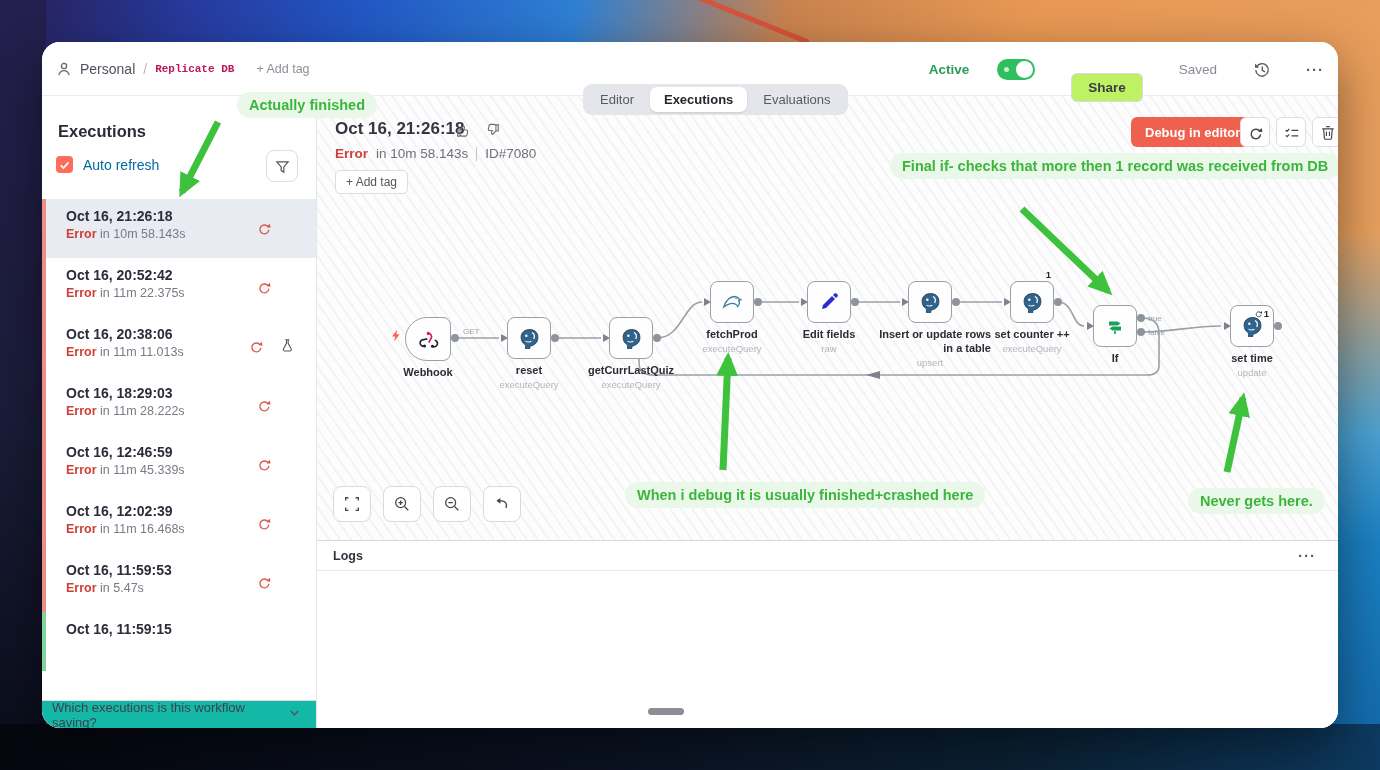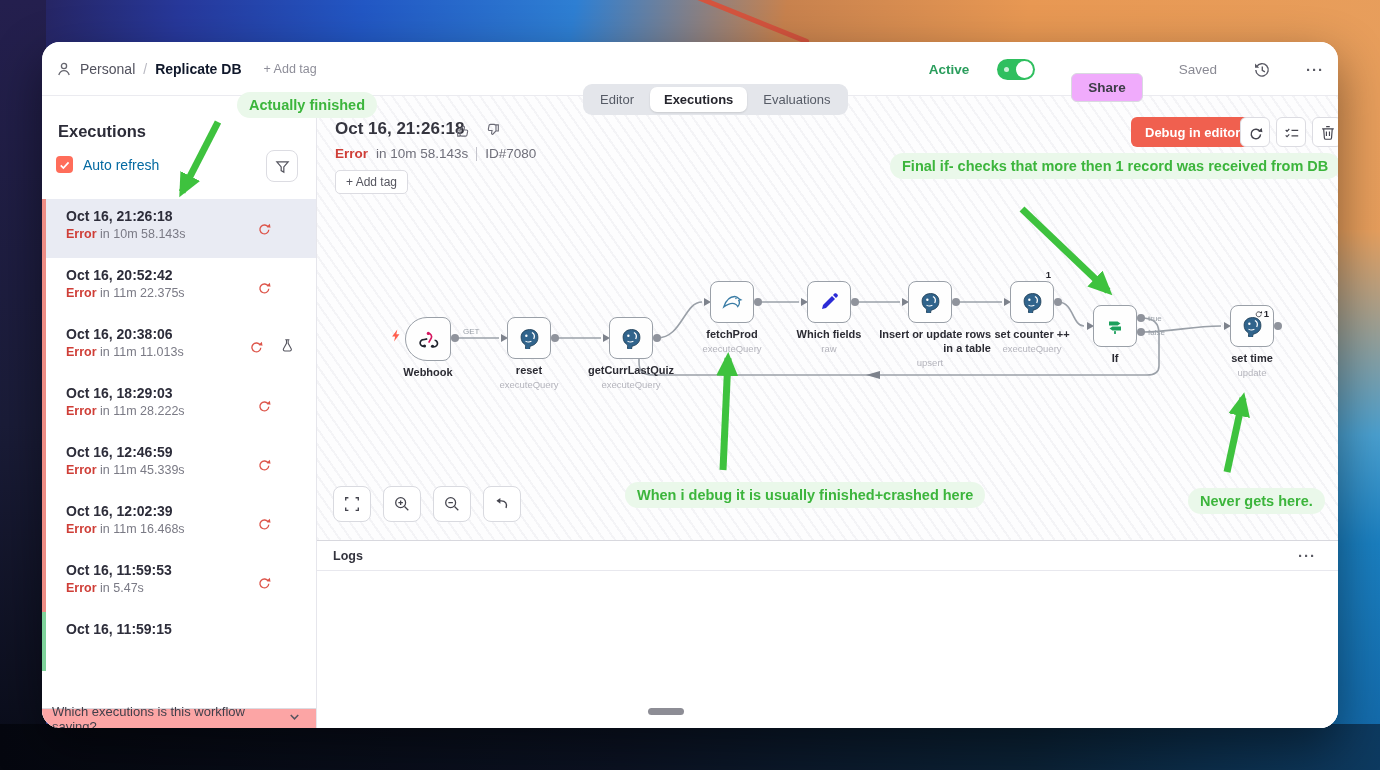--- a/index.html
+++ b/index.html
@@ -17,28 +17,28 @@
   .window {
     position:absolute; left:42px; top:42px; width:1296px; height:686px;
     background:#fff; border-radius:18px; overflow:hidden;
     box-shadow:0 18px 50px rgba(0,0,0,.45);
   }
   
   .header {position:absolute;left:0;top:0;right:0;height:54px;background:#fff;border-bottom:1px solid #ebebf0;z-index:3;}
   .crumbs {position:absolute;left:14px;top:0;height:54px;display:flex;align-items:center;gap:8px;}
   .crumb-owner {font-size:14px;color:#52525e;}
   .crumb-sep {color:#b9b9c2;font-size:14px;}
-  .crumb-name {font-size:14px;font-weight:700;color:#0f172a;}
+  .crumb-name {font-size:11px;font-weight:700;color:#be185d;font-family:Liberation Mono, monospace;}
   .crumb-add {font-size:12.5px;color:#8e8e99;margin-left:14px;}
   .top-right {position:absolute;right:14px;top:0;height:54px;display:flex;align-items:center;gap:36px;}
   .active-label {font-size:13.5px;color:#2a9d5c;font-weight:600;}
   .toggle {width:38px;height:21px;border-radius:11px;background:#2fbf5f;position:relative;margin-left:-8px;}
   .toggle .knob {position:absolute;right:2px;top:2px;width:17px;height:17px;border-radius:50%;background:#fff;}
   .toggle .dot {position:absolute;left:7px;top:8px;width:5px;height:5px;border-radius:50%;background:rgba(255,255,255,.75);}
-  .share-btn {border:1px solid #d9d9e0;border-radius:6px;background:#f0abfc;padding:6px 16px;font-size:13.5px;font-weight:600;color:#3c3c47;margin-top:36px;}
+  .share-btn {border:1px solid #d9d9e0;border-radius:6px;background:#bef264;padding:6px 16px;font-size:13.5px;font-weight:600;color:#3c3c47;margin-top:36px;}
   .saved-label {font-size:13.5px;color:#8a8a94;}
   .icon-plain {color:#5a5a64;display:flex;align-items:center;}
   .more-dots {font-size:15px;color:#5a5a64;letter-spacing:1px;font-weight:700;}
 
   
   .tabs {position:absolute;left:541px;top:42px;z-index:4;background:#e4e6eb;border-radius:9px;padding:3px;display:flex;gap:2px;}
   .tab {font-size:13px;color:#565b66;padding:5px 14px;border-radius:7px;}
   .tab.active {background:#fff;color:#26262e;font-weight:700;box-shadow:0 1px 2px rgba(0,0,0,.12);}
 
   
@@ -51,21 +51,21 @@
   .exec-list {position:absolute;left:0;top:103px;right:0;bottom:28px;overflow:hidden;}
   .exec-row {position:relative;height:59px;padding:9px 0 0 24px;}
   .exec-row.selected {background:#e9ebf3;}
   .exec-stripe {position:absolute;left:0;top:0;bottom:0;width:4px;background:#ee8d85;}
   .exec-row.green .exec-stripe {background:#7fd39b;}
   .exec-time {font-size:14px;font-weight:700;color:#2d2d3a;}
   .exec-sub {font-size:12.5px;color:#7a7a85;margin-top:3px;}
   .exec-status {color:#cf3e37;font-weight:700;}
   .exec-retry {position:absolute;right:44px;top:21px;color:#dd5449;}
   .exec-flask {position:absolute;right:22px;top:21px;color:#55555f;}
-  .sb-footer {position:absolute;left:0;right:0;bottom:0;height:20px;border-top:1px solid #dcdce2;background:#fca5a5;display:flex;align-items:center;padding:0 14px 0 10px;justify-content:space-between;}
+  .sb-footer {position:absolute;left:0;right:0;bottom:0;height:28px;border-top:1px solid #dcdce2;background:#14b8a6;display:flex;align-items:center;padding:0 14px 0 10px;justify-content:space-between;}
   .sb-footer-text {font-size:13px;color:#3f3f4a;}
 
   
   .main {position:absolute;left:275px;top:54px;right:0;bottom:0;
     background:repeating-linear-gradient(55deg, rgba(120,120,145,.07) 0 2px, transparent 2px 9px), #fdfdfe;}
   .exec-head-time {position:absolute;left:293px;top:77px;font-size:17px;font-weight:700;color:#35353f;z-index:3;}
   .thumbs {position:absolute;left:414px;top:81px;display:flex;gap:14px;color:#6b6b76;z-index:3;}
   .exec-head-sub {position:absolute;left:293px;top:104px;font-size:13.5px;color:#6f6f7a;z-index:3;display:flex;align-items:center;gap:8px;}
   .exec-head-sub .st {color:#cf3e37;font-weight:700;}
   .vdiv {width:1px;height:14px;background:#c4c4cc;}
@@ -435,21 +435,21 @@
       </div>
     <div class="node-label">fetchProd</div>
     <div class="node-sub">executeQuery</div>
   </div>
   <div class="node" style="left:765px;top:239px">
     <div class="node-box">
         <svg width="20" height="20" viewBox="0 0 20 20">
           <use href="#ic-pencil"></use>
         </svg>
       </div>
-    <div class="node-label">Which fields</div>
+    <div class="node-label">Edit fields</div>
     <div class="node-sub">raw</div>
   </div>
   <div class="node" style="left:866px;top:239px">
     <div class="node-box">
         <svg width="21" height="21" viewBox="0 0 20 20">
           <use href="#ic-postgres"></use>
         </svg>
       </div>
     <div class="node-label wrap">Insert or update rows in a table</div>
     <div class="node-sub low">upsert</div>

